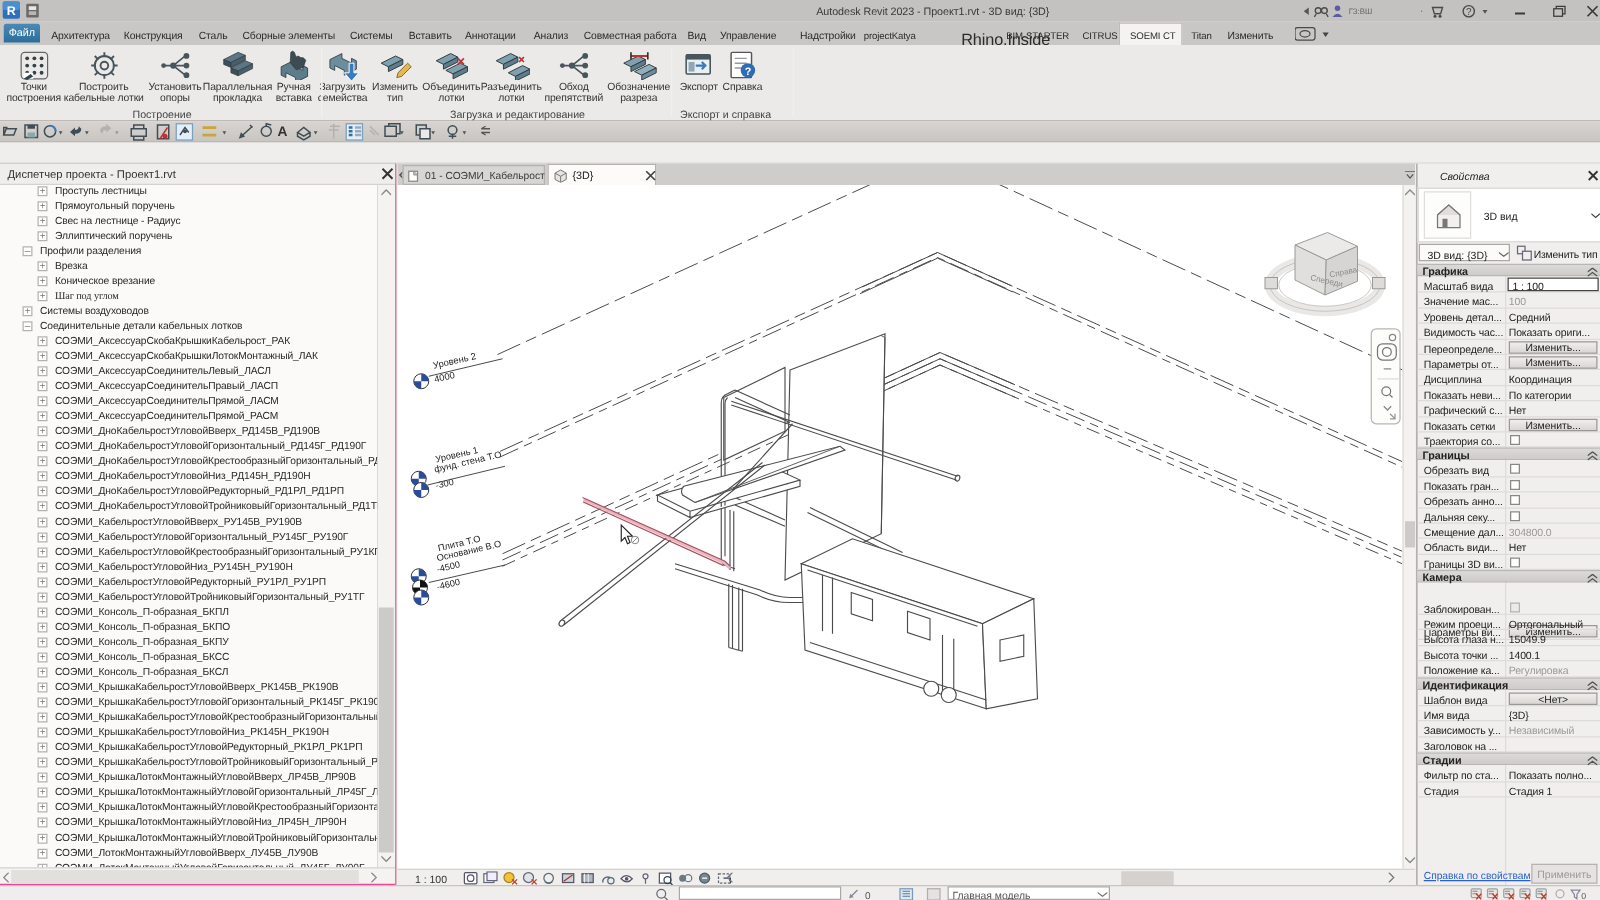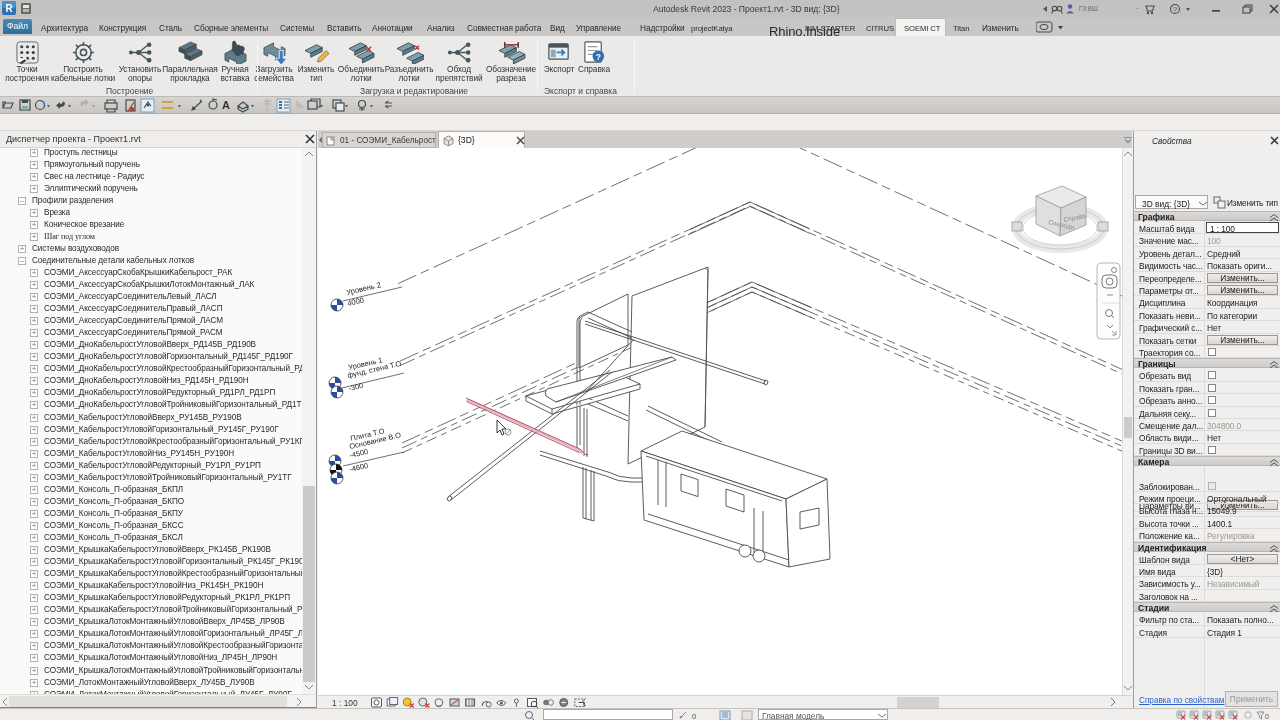--- a/index.html
+++ b/index.html
@@ -713,20 +713,33 @@
         <path d="M1 0 l4 4 l-4 4" stroke="#777" fill="none"></path>
       </svg>
 </div>
 <div id="props" class="abs">
 <div class="abs" style="left:0;top:0;width:147px;height:19px;">
         <span style="position:absolute;left:18px;top:5px;font-style:italic;">Свойства</span>
         <svg style="position:absolute;left:136px;top:5px" width="9" height="9">
           <path d="M1 1 l7 7 M8 1 l-7 7" stroke="#333" stroke-width="1.5"></path>
         </svg>
       </div>
+<div class="abs" style="left:0;top:19px;width:147px;height:44px;background:#fff;border:1px solid #d5d2cf;">
+        <div class="abs" style="left:4px;top:2px;width:38px;height:38px;background:#fdfdfc;border:1px solid #e0ddda;">
+          <svg style="position:absolute;left:6px;top:6px" width="26" height="26">
+            <path d="M4 12 L13 4 L22 12 L22 22 L4 22 Z" fill="#f2f0ee" stroke="#777" stroke-width="1"></path>
+            <path d="M4 12 L13 4 L22 12" fill="#e0ddda" stroke="#777"></path>
+            <rect x="8" y="15" width="4" height="7" fill="#777"></rect>
+          </svg>
+        </div>
+        <span style="position:absolute;left:52px;top:17px;">3D вид</span>
+        <svg style="position:absolute;left:138px;top:19px" width="7" height="5">
+          <path d="M0 1 l3.5 3 l3.5 -3" fill="none" stroke="#444" stroke-width="1"></path>
+        </svg>
+      </div>
 <div class="abs" style="left:0;top:63px;width:147px;height:17px;">
         <div class="abs" style="left:1px;top:1px;width:73px;height:14px;background:#fcfbfa;border:1px solid #aaa7a4;font-size:8.4px;">
           <span style="position:absolute;left:6px;top:3px;">3D вид: {3D}</span>
           <svg style="position:absolute;left:63px;top:5px" width="8" height="6">
             <path d="M0 1 l4 3 l4 -3" fill="none" stroke="#666"></path>
           </svg>
         </div>
         <svg style="position:absolute;left:79px;top:2px" width="13" height="13">
           <g fill="none" stroke="#667" stroke-width="1">
             <rect x="1" y="1" width="6" height="6"></rect>

